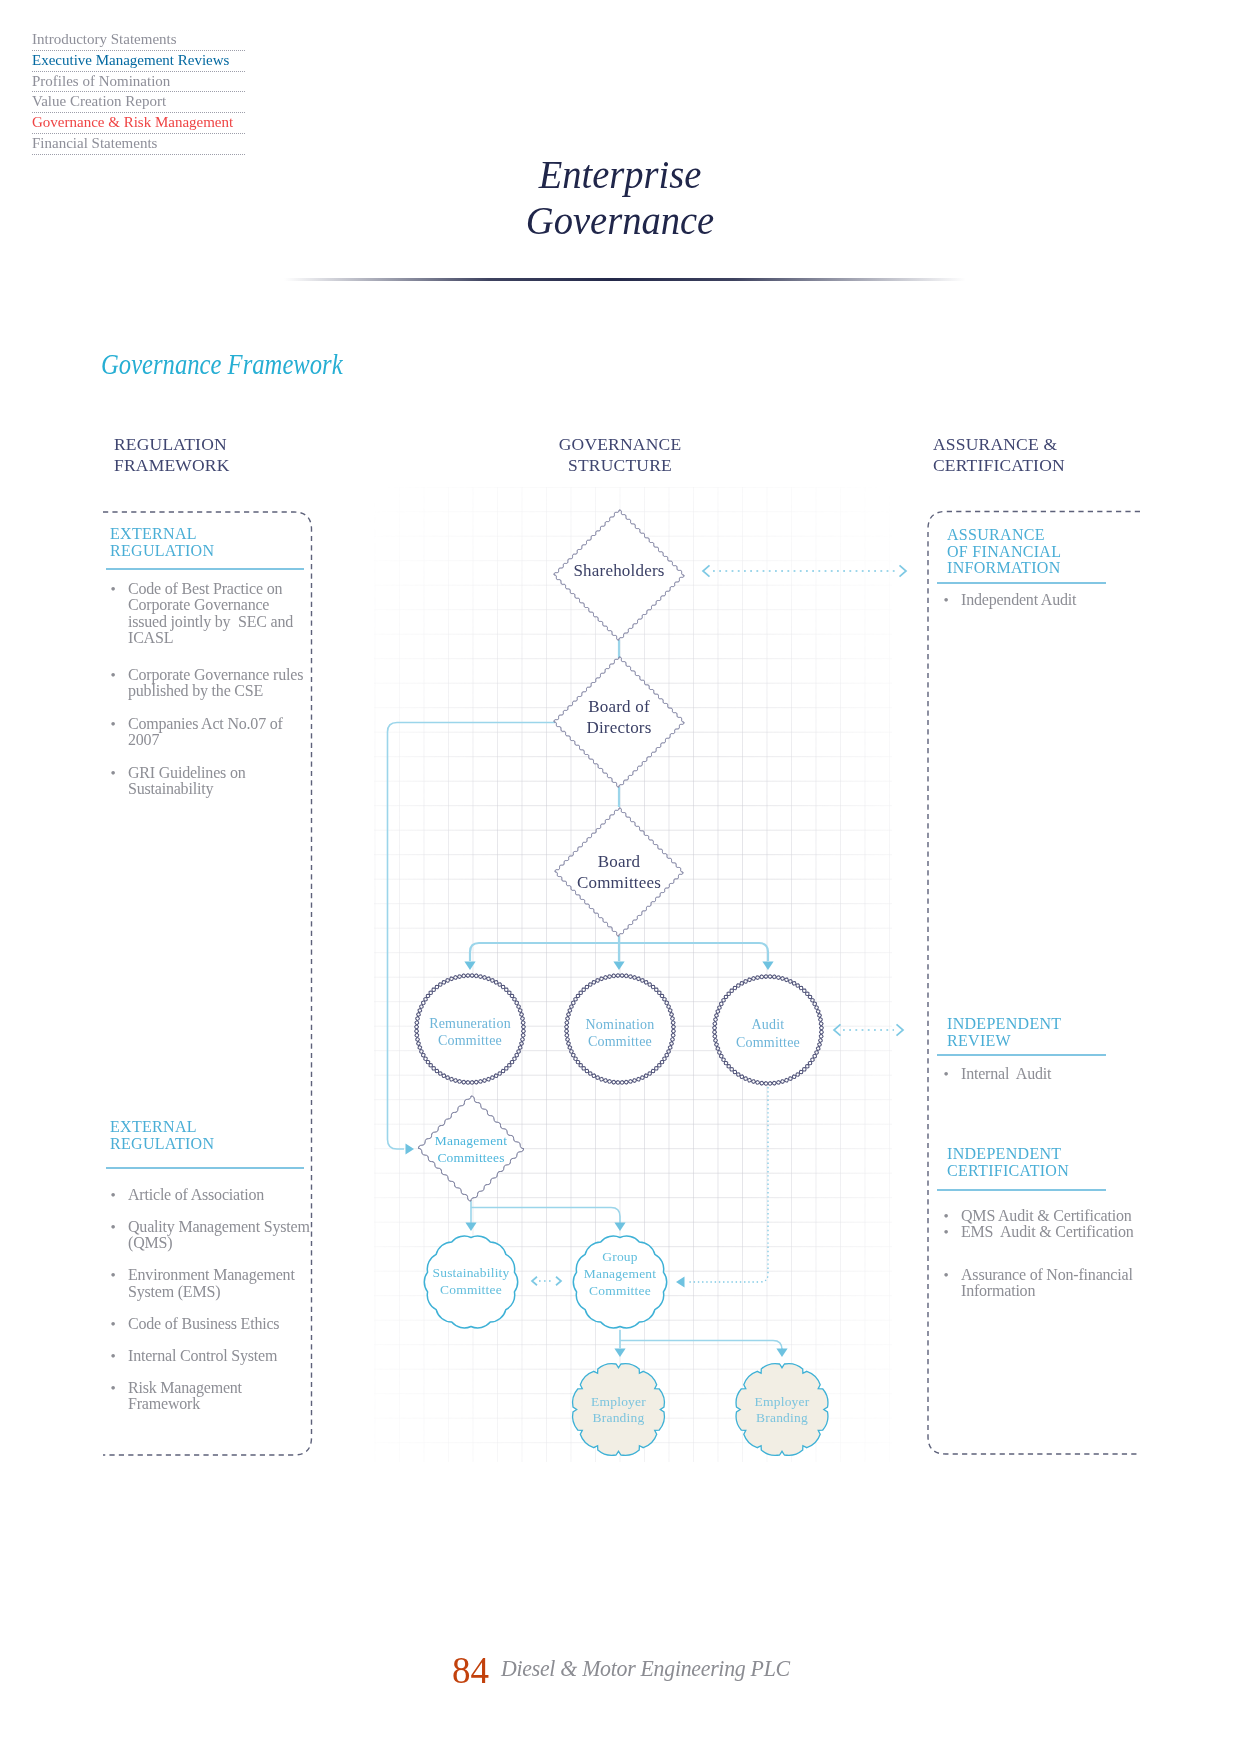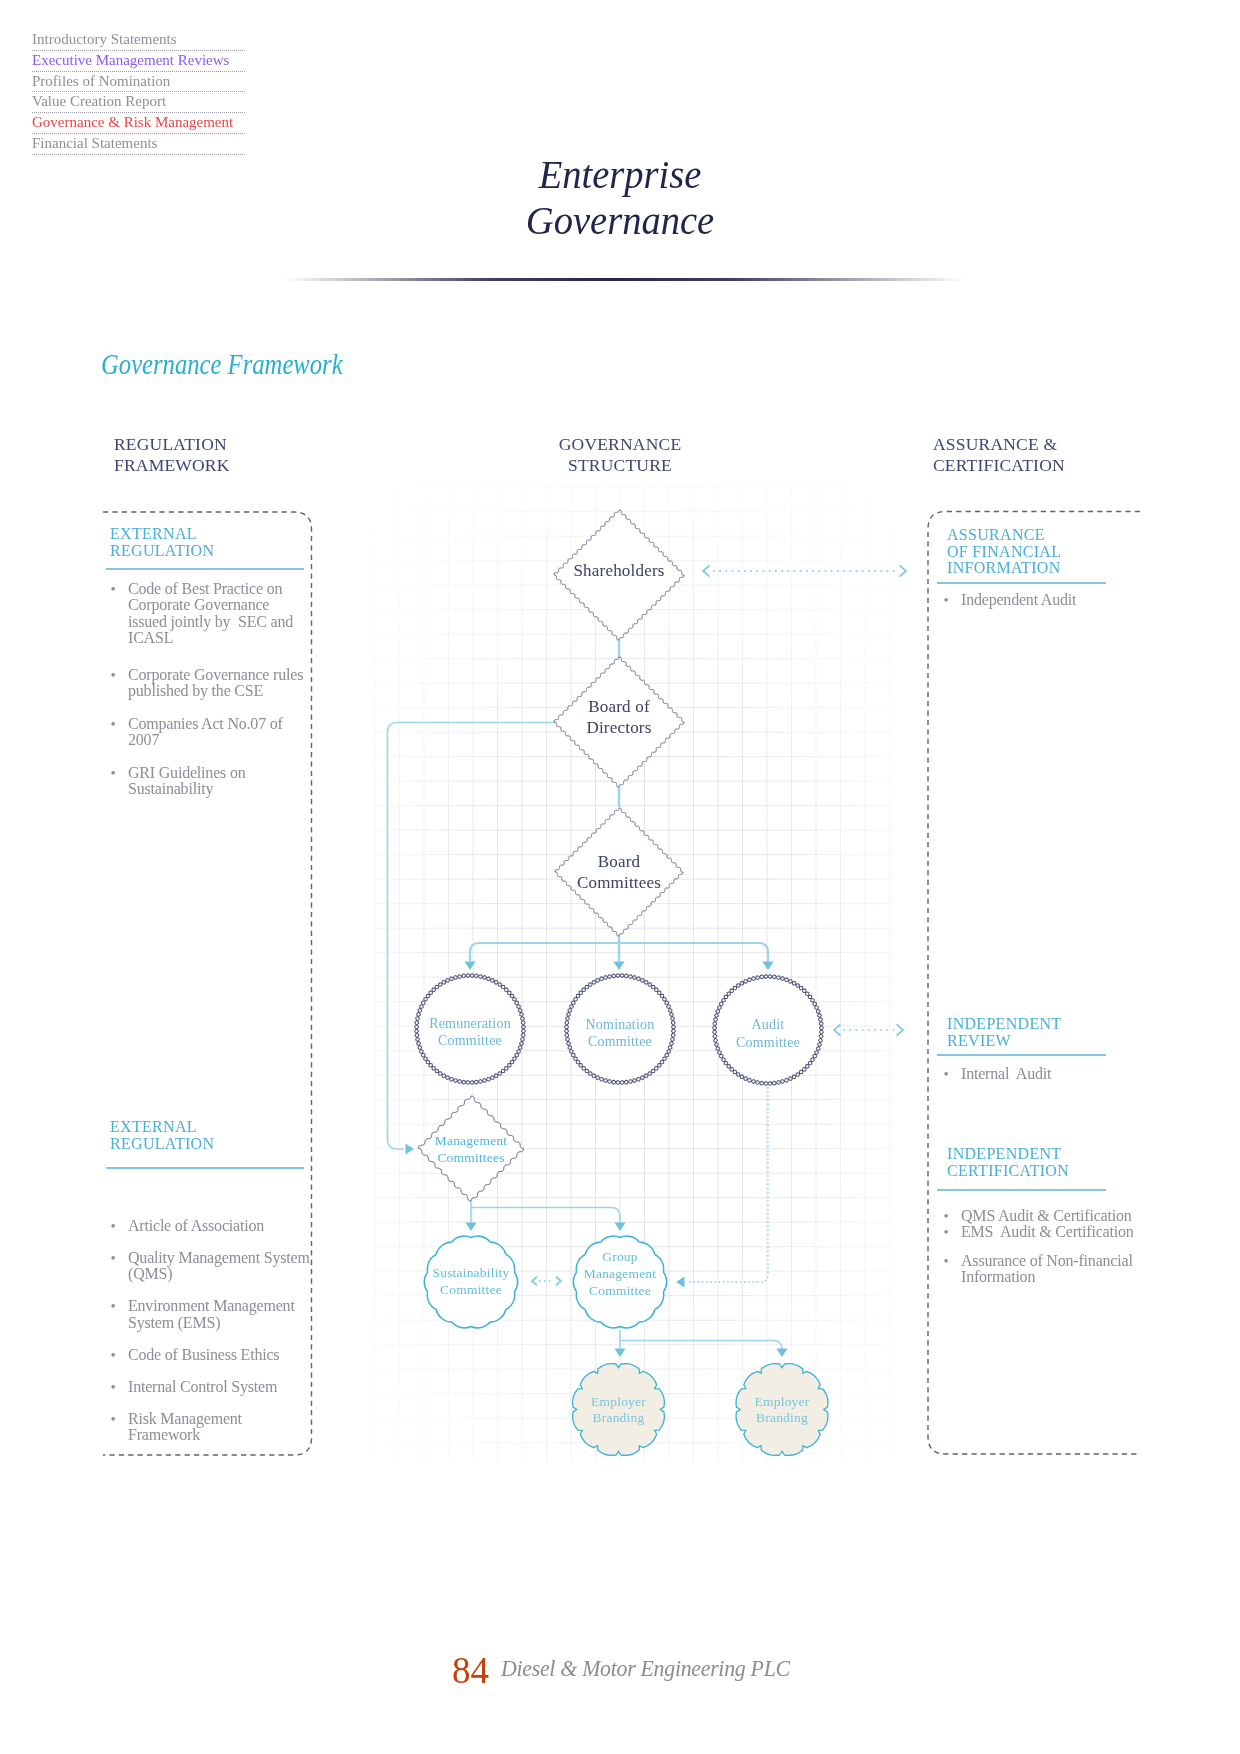--- a/index.html
+++ b/index.html
@@ -1,18 +1,18 @@
 <!DOCTYPE html>
 <html><head><meta charset="utf-8"><style>
 html,body{margin:0;padding:0;background:#fff}
 #page{position:relative;width:1240px;height:1754px;overflow:hidden;background:#fff;font-family:"Liberation Serif",serif}
 .abs{position:absolute}
 #nav{left:32px;top:30px;width:213px;font-size:15px;color:#8e8f99}
 #nav div{height:19.8px;line-height:19.4px;border-bottom:1px dotted #9d9eaa;white-space:nowrap}
-#nav .n2{color:#8b5cf6}
+#nav .n2{color:#0369a1}
 #nav .n5{color:#ef4444}
 #title{left:320px;top:151px;width:600px;text-align:center;font-style:italic;font-size:41px;line-height:46px;color:#20264a;font-weight:normal;letter-spacing:0;transform:scaleX(0.94);transform-origin:50% 0}
 #rule{left:284px;top:277.5px;width:682px;height:3.6px;background:linear-gradient(to right,rgba(35,40,73,0),rgba(35,40,73,0.35) 12%,rgba(35,40,73,0.88) 30%,#232849 48%,rgba(35,40,73,0.88) 66%,rgba(35,40,73,0.3) 88%,rgba(35,40,73,0))}
 #gf{left:101px;top:348px;font-style:italic;font-size:29px;color:#26aed3;letter-spacing:0;transform:scaleX(0.85);transform-origin:0 0}
 .colh{font-size:17.5px;line-height:21.4px;color:#3f4570;letter-spacing:0.2px}
 .panelh{font-size:16px;line-height:16.5px;color:#4aaed6;letter-spacing:0.3px}
 .prule{height:2px;background:#82c6e3}
 ul.pl{margin:0;padding:0;list-style:none;font-size:16px;line-height:16.3px;color:#8d8e95;letter-spacing:-0.2px}
 ul.pl li{position:relative;margin:0 0 16.4px 0}
 #l2 li{margin-bottom:15.7px}
@@ -119,21 +119,21 @@
 <div class="abs prule" style="left:106px;top:568px;width:198px"></div>
 <ul class="pl abs" style="left:128px;top:581px;width:190px">
 <li style="margin-bottom:20.5px">Code of Best Practice on<br>Corporate Governance<br>issued jointly by&nbsp; SEC and<br>ICASL</li>
 <li>Corporate Governance rules<br>published by the CSE</li>
 <li>Companies Act No.07 of<br>2007</li>
 <li>GRI Guidelines on<br>Sustainability</li>
 </ul>
 
 <div class="abs panelh" style="left:110px;top:1119px">EXTERNAL<br>REGULATION</div>
 <div class="abs prule" style="left:106px;top:1167px;width:198px"></div>
-<ul class="pl abs" id="l2" style="left:128px;top:1218px;width:195px">
+<ul class="pl abs" id="l2" style="left:128px;top:1187px;width:195px">
 <li>Article of Association</li>
 <li>Quality Management System<br>(QMS)</li>
 <li>Environment Management<br>System (EMS)</li>
 <li>Code of Business Ethics</li>
 <li>Internal Control System</li>
 <li>Risk Management<br>Framework</li>
 </ul>
 
 <div class="abs panelh" style="left:947px;top:527px">ASSURANCE<br>OF FINANCIAL<br>INFORMATION</div>
 <div class="abs prule" style="left:937px;top:582px;width:169px"></div>
@@ -144,18 +144,18 @@
 <div class="abs panelh" style="left:947px;top:1016px">INDEPENDENT<br>REVIEW</div>
 <div class="abs prule" style="left:937px;top:1054px;width:169px"></div>
 <ul class="pl abs" style="left:961px;top:1066px;width:190px">
 <li>Internal&nbsp; Audit</li>
 </ul>
 
 <div class="abs panelh" style="left:947px;top:1146px">INDEPENDENT<br>CERTIFICATION</div>
 <div class="abs prule" style="left:937px;top:1189px;width:169px"></div>
 <ul class="pl abs" style="left:961px;top:1208px;width:185px">
 <li style="margin-bottom:0">QMS Audit &amp; Certification</li>
-<li style="margin-bottom:12px">EMS&nbsp; Audit &amp; Certification</li>
+<li style="margin-bottom:26px">EMS&nbsp; Audit &amp; Certification</li>
 <li>Assurance of Non-financial<br>Information</li>
 </ul>
 
 <div class="abs" id="footer84">84</div>
 <div class="abs" id="footertxt">Diesel &amp; Motor Engineering PLC</div>
 </div>
 </body></html>

